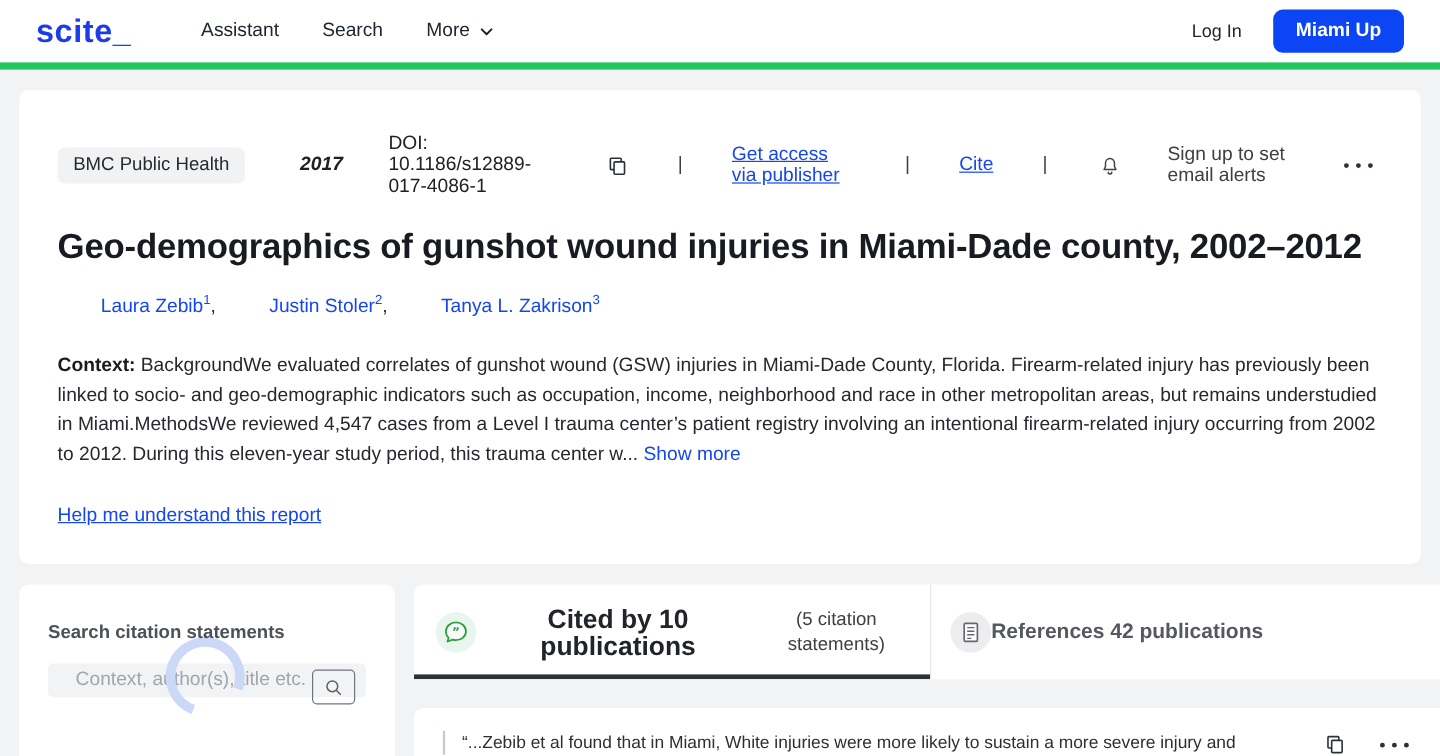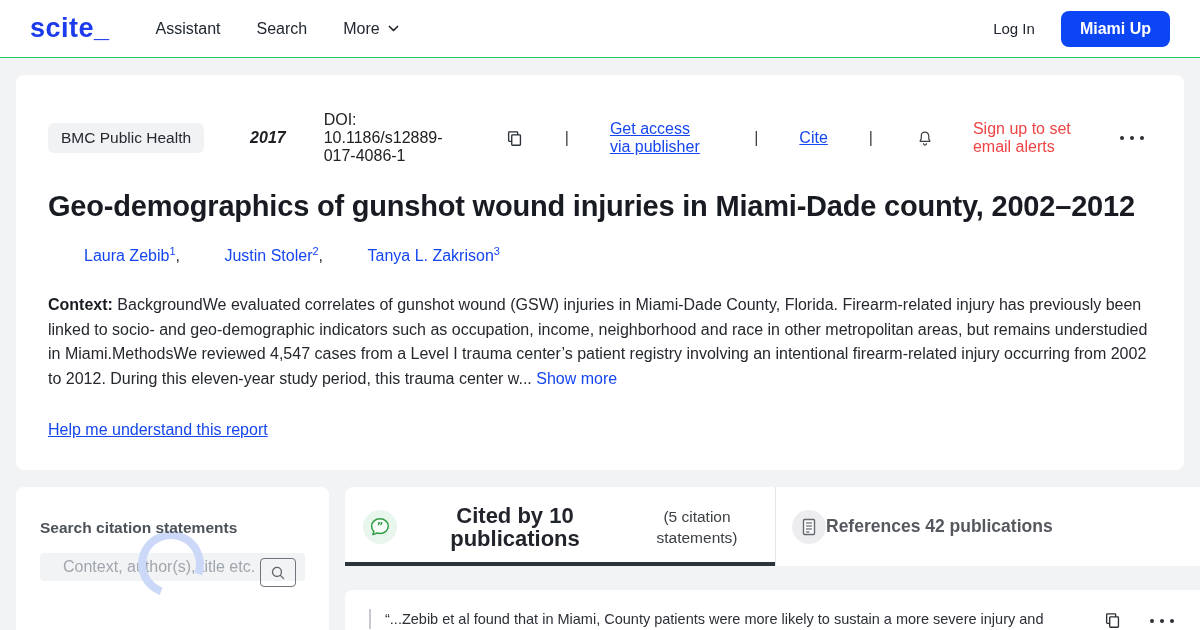--- a/index.html
+++ b/index.html
@@ -1,21 +1,21 @@
 <!DOCTYPE html>
 <html><head>
 <meta charset="utf-8">
 <style>
   * { margin:0; padding:0; box-sizing:border-box; }
   html,body { width:1200px; height:630px; overflow:hidden; background:#f2f3f5;
     font-family:"Liberation Sans", sans-serif; color:#1d2129; }
 
   
-  .navbar { height:58px; background:#fff; border-bottom:1px solid #22c55e;
-    display:flex; align-items:center; padding:0 30px; }
+  .navbar { height:58px; background:#fff; border-bottom:6px solid #22c55e;
+    display:flex; align-items:center; padding:0 30px;gap:12px; }
   .logo { color:#1b3bec; font-size:27px; font-weight:bold; letter-spacing:.5px;
     text-decoration:none; margin-right:46px; }
   .nav-links { display:flex; align-items:center; gap:36px; }
   .nav-link { font-size:16px; color:#202730; text-decoration:none; display:flex;
     align-items:center; gap:7px; }
   .nav-right { margin-left:auto; display:flex; align-items:center; gap:26px; }
   .login { font-size:15px; color:#202730; text-decoration:none;text-align:center; }
   .signup { background:#0c45f4; color:#fff; font-size:16px; font-weight:600;
     border:none; border-radius:8px; padding:9px 19px; cursor:pointer; }
 
@@ -24,21 +24,21 @@
     padding:36px 32px 30px; height:395px; position:relative; }
   .meta-row { display:flex; align-items:center; font-size:16px; color:#202124;gap:32px; }
   .journal-badge { background:#f1f2f4; border-radius:6px; padding:6px 13px;
     font-size:15.5px; color:#26292f; margin-right:14px; white-space:nowrap; }
   .year { font-weight:bold; margin-right:6px;font-style:italic; }
   .doi { margin-right:8px; }
   .icon-btn { background:none; border:none; cursor:pointer; display:inline-flex;
     align-items:center; padding:0; }
   .meta-sep { color:#3c4043; margin:0 9px; }
   .meta-link { color:#1546f0; text-decoration:underline; }
-  .alerts { color:#ef4444; margin-left:7px; }
+  .alerts { color:#404040; margin-left:7px; }
   .bell-wrap { margin-left:2px; display:inline-flex; }
   .dots { display:inline-flex; align-items:center; cursor:pointer; }
   .dots i { width:4px; height:4px; border-radius:50%; background:#2b3036;
     display:inline-block; margin-left:6px; }
   .meta-dots { margin-left:auto; padding-right:8px; }
 
   .paper-title { font-size:29px; line-height:34px; font-weight:bold;
     color:#181b21; margin:24px 0 22px; max-width:1105px; letter-spacing:-.2px; }
   .authors { font-size:16px; margin-bottom:28px; color:#26292f; }
   .author { color:#1546f0; text-decoration:none;margin-left:36px; }
@@ -203,21 +203,21 @@
             <line x1="14" y1="16" x2="20" y2="16" stroke="#63686e" stroke-width="1.2"></line>
             <line x1="14" y1="19" x2="20" y2="19" stroke="#63686e" stroke-width="1.2"></line>
             <line x1="14" y1="22" x2="17.5" y2="22" stroke="#63686e" stroke-width="1.2"></line>
           </svg>
         </span>
         <span class="tab-label-refs">References 42 publications</span>
       </div>
     </div>
 
     <div class="quote-card">
-      <p class="quote-text">“...Zebib et al found that in Miami, County patients were more likely to sustain a more severe injury and</p>
+      <p class="quote-text">“...Zebib et al found that in Miami, White injuries were more likely to sustain a more severe injury and</p>
       <div class="quote-actions">
         <button class="icon-btn">
           <span style="display:inline-flex">
             <svg width="19" height="19" viewBox="0 0 24 24">
                 <rect x="8.5" y="7.5" width="11" height="13" rx="1" fill="none" stroke="#2b3036" stroke-width="1.7"></rect>
                 <path d="M16 7.5V4.6a1 1 0 0 0-1-1H5.6a1 1 0 0 0-1 1v10a1 1 0 0 0 1 1h2.9" fill="none" stroke="#2b3036" stroke-width="1.7"></path>
               </svg>
           </span>
         </button>
         <span class="dots">

